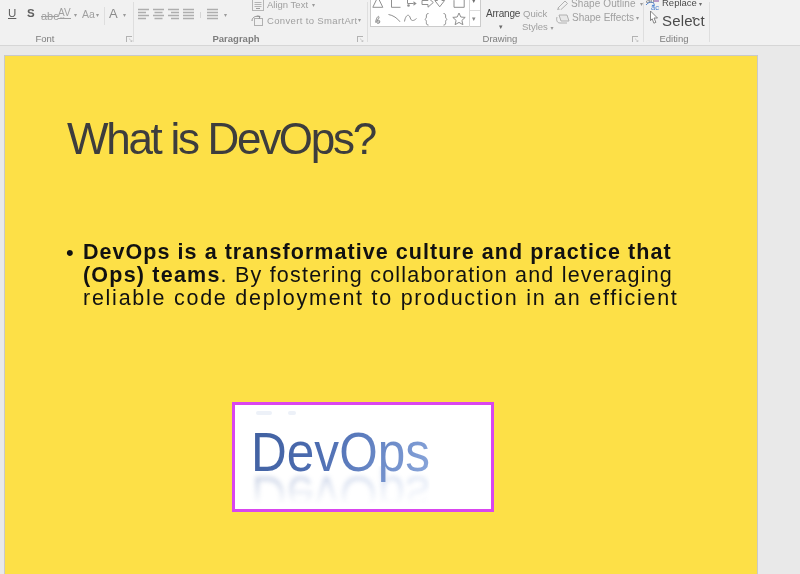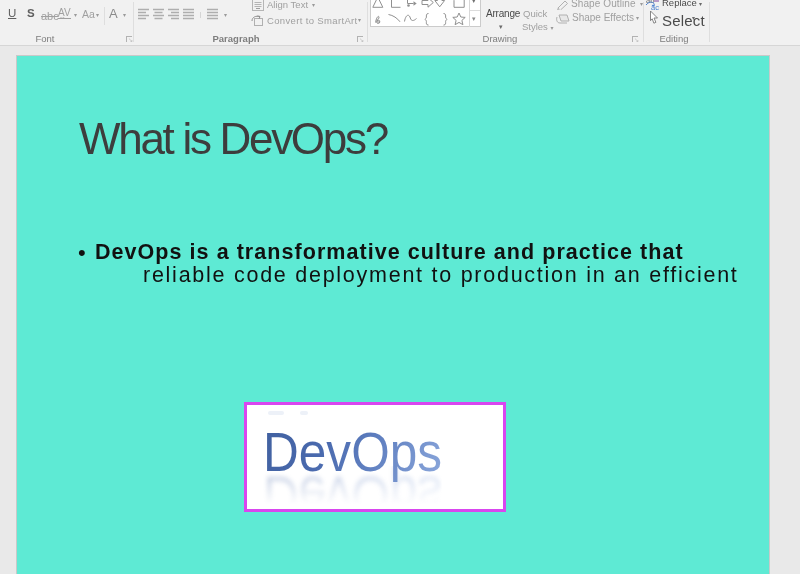--- a/index.html
+++ b/index.html
@@ -14,22 +14,22 @@
   .vsep { position:absolute; top:2px; height:40px; width:1px; background:#dedede; }
   .launcher { position:absolute; width:8px; height:8px; }
   .launcher:before { content:""; position:absolute; left:0; top:0; width:5px; height:5px;
     border-left:1px solid #b2b2b2; border-top:1px solid #b2b2b2; }
   .launcher:after { content:"\2198"; position:absolute; left:2px; top:0px;
     font-size:6px; color:#b2b2b2; }
   .dd { color:#9a9a9a; font-size:6px; }
   .btxt { position:absolute; font-size:9.5px; color:#a0a0a0; white-space:nowrap; }
   .dtxt { position:absolute; font-size:9.5px; color:#4a4a4a; white-space:nowrap; }
   
-  #slide { position:absolute; left:16px; top:55px; width:754px; height:519px;
-    background:#5eead4; border:1px solid #c9c9c9; border-bottom:none; }
+  #slide { position:absolute; left:4px; top:55px; width:754px; height:519px;
+    background:#fde047; border:1px solid #c9c9c9; border-bottom:none; }
   #title { position:absolute; left:62px; top:58px; font-size:44px; color:#3d3d3d;
     letter-spacing:-2.3px; white-space:nowrap; }
   #body { position:absolute; left:78px; top:185px; font-size:21.5px; line-height:23px;
     color:#111; white-space:nowrap; }
   #bullet { position:absolute; left:-17px; top:0px; font-size:22px; }
   #logobox { position:absolute; left:227px; top:346px; width:262px; height:110px;
     border:3px solid #d946ef; background:#fff; }
   #devops, #devopsref { position:absolute; left:16px; font-size:56px; line-height:60px;
     white-space:nowrap; transform-origin:0 50%;
     background:linear-gradient(118deg,#40609f 0%,#4a6aae 35%,#5f7fc0 60%,#8ca8dc 100%);
@@ -146,21 +146,22 @@
   <span class="abs dd" style="left:692px;top:14px;color:#6a6a6a;">▾</span>
   <div class="glabel" style="left:634px;">Editing</div>
   <div class="vsep" style="left:709px;"></div>
 </div>
 
 <div id="slide">
   <div id="title">What is DevOps?</div>
   <div id="body">
     <span id="bullet">•</span>
     <div style="letter-spacing:1.05px;font-weight:bold;">DevOps is a transformative culture and practice that</div>
-    <div style="letter-spacing:1.74px;margin-left:48px;">reliable code deployment to production in an efficient</div>
+    <div style="letter-spacing:1.21px;"><b>(Ops) teams</b>. By fostering collaboration and leveraging</div>
+    <div style="letter-spacing:1.74px;">reliable code deployment to production in an efficient</div>
   </div>
   <div id="logobox">
     <div class="abs" style="left:21px;top:6px;width:16px;height:4px;background:#edf1f8;border-radius:2px;"></div>
     <div class="abs" style="left:53px;top:6px;width:8px;height:4px;background:#edf1f8;border-radius:2px;"></div>
     <div id="devopsref">DevOps</div>
     <div id="devops">DevOps</div>
   </div>
 </div>
 
 </body></html>

